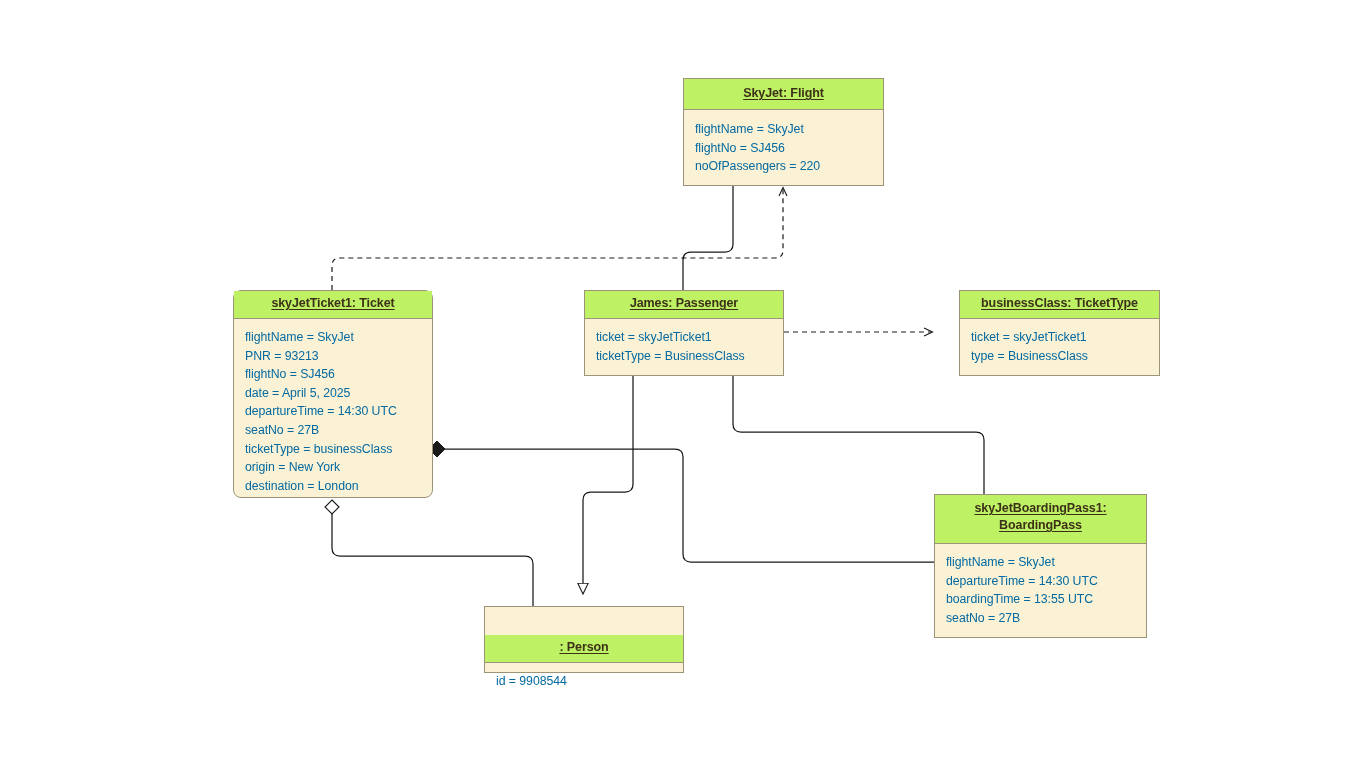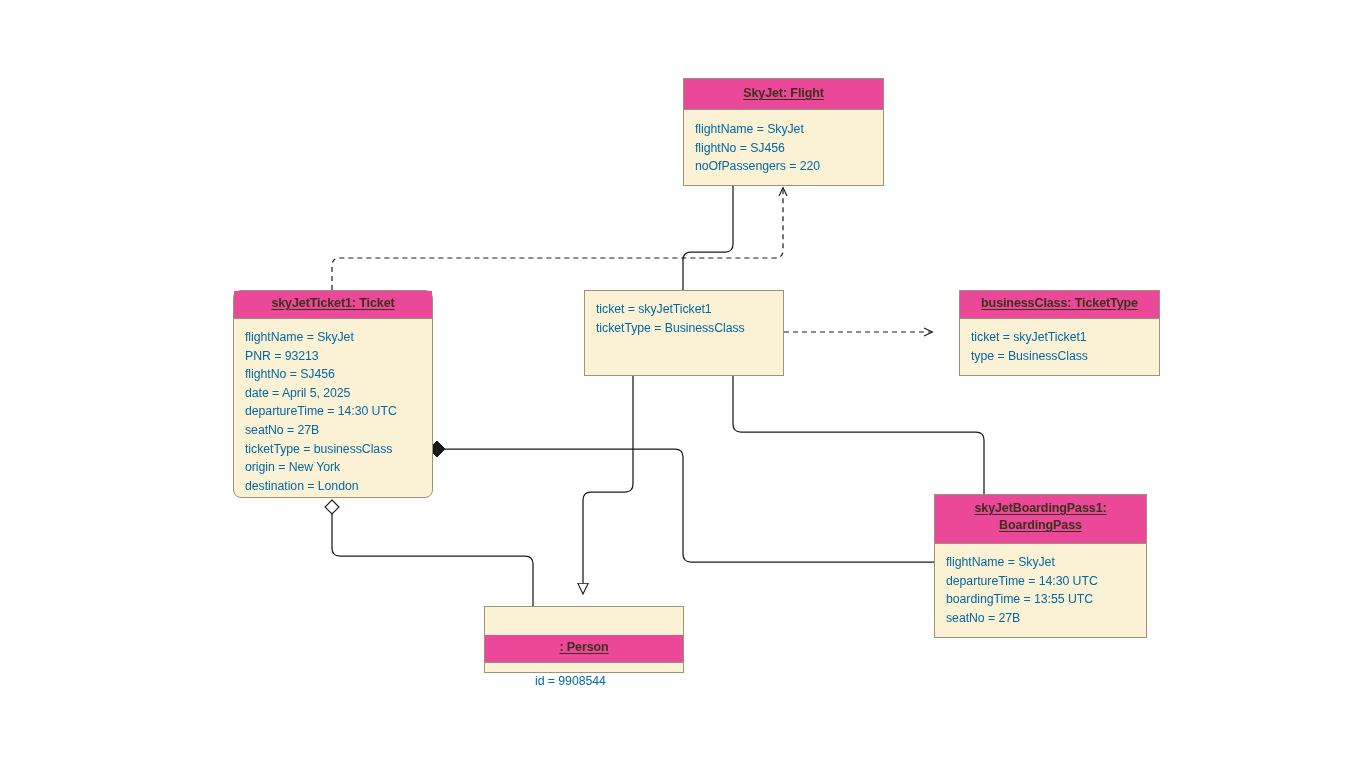--- a/index.html
+++ b/index.html
@@ -33,21 +33,21 @@
   }
   .uml-object {
     position: absolute;
     box-sizing: border-box;
     border: 1px solid #9c9478;
     background: #fbf2d5;
     box-shadow: 0 0 0 0 rgba(0,0,0,0);
   }
   .uml-header {
     box-sizing: border-box;
-    background: #ec4899;
+    background: #bef264;
     border-bottom: 1px solid #9c9478;
     text-align: center;
     font-weight: bold;
     font-size: 12.5px;
     color: #3c3118;
     padding: 6px 4px 7px 4px;
     line-height: 17px;
     letter-spacing: -0.1px;
   }
   .uml-header span {
@@ -120,20 +120,23 @@
       <div class="attr">date = April 5, 2025</div>
       <div class="attr">departureTime = 14:30 UTC</div>
       <div class="attr">seatNo = 27B</div>
       <div class="attr">ticketType = businessClass</div>
       <div class="attr">origin = New York</div>
       <div class="attr">destination = London</div>
     </div>
   </div>
 
   <div class="uml-object" style="left:584px; top:290px; width:200px; height:86px;">
+    <div class="uml-header" style="height:28px; padding-top:4px;">
+      <span>James: Passenger</span>
+    </div>
     <div class="uml-body" style="padding-top:9px;">
       <div class="attr">ticket = skyJetTicket1</div>
       <div class="attr">ticketType = BusinessClass</div>
     </div>
   </div>
 
   <div class="uml-object" style="left:934px; top:290px; width:201px; height:86px;margin-left:25px;">
     <div class="uml-header" style="height:28px; padding-top:4px;">
       <span>businessClass: TicketType</span>
     </div>
@@ -153,18 +156,18 @@
       <div class="attr">departureTime = 14:30 UTC</div>
       <div class="attr">boardingTime = 13:55 UTC</div>
       <div class="attr">seatNo = 27B</div>
     </div>
   </div>
 
   <div class="uml-object" style="left:484px; top:606px; width:200px; height:67px;">
     <div class="uml-header" style="height:28px; padding-top:4px;margin-top:28px;">
       <span>: Person</span>
     </div>
-    <div class="uml-body" style="padding-top:9px;margin-left:39px;">
+    <div class="uml-body" style="padding-top:9px;">
       <div class="attr">id = 9908544</div>
     </div>
   </div>
 
 </div>
 
 </body></html>

